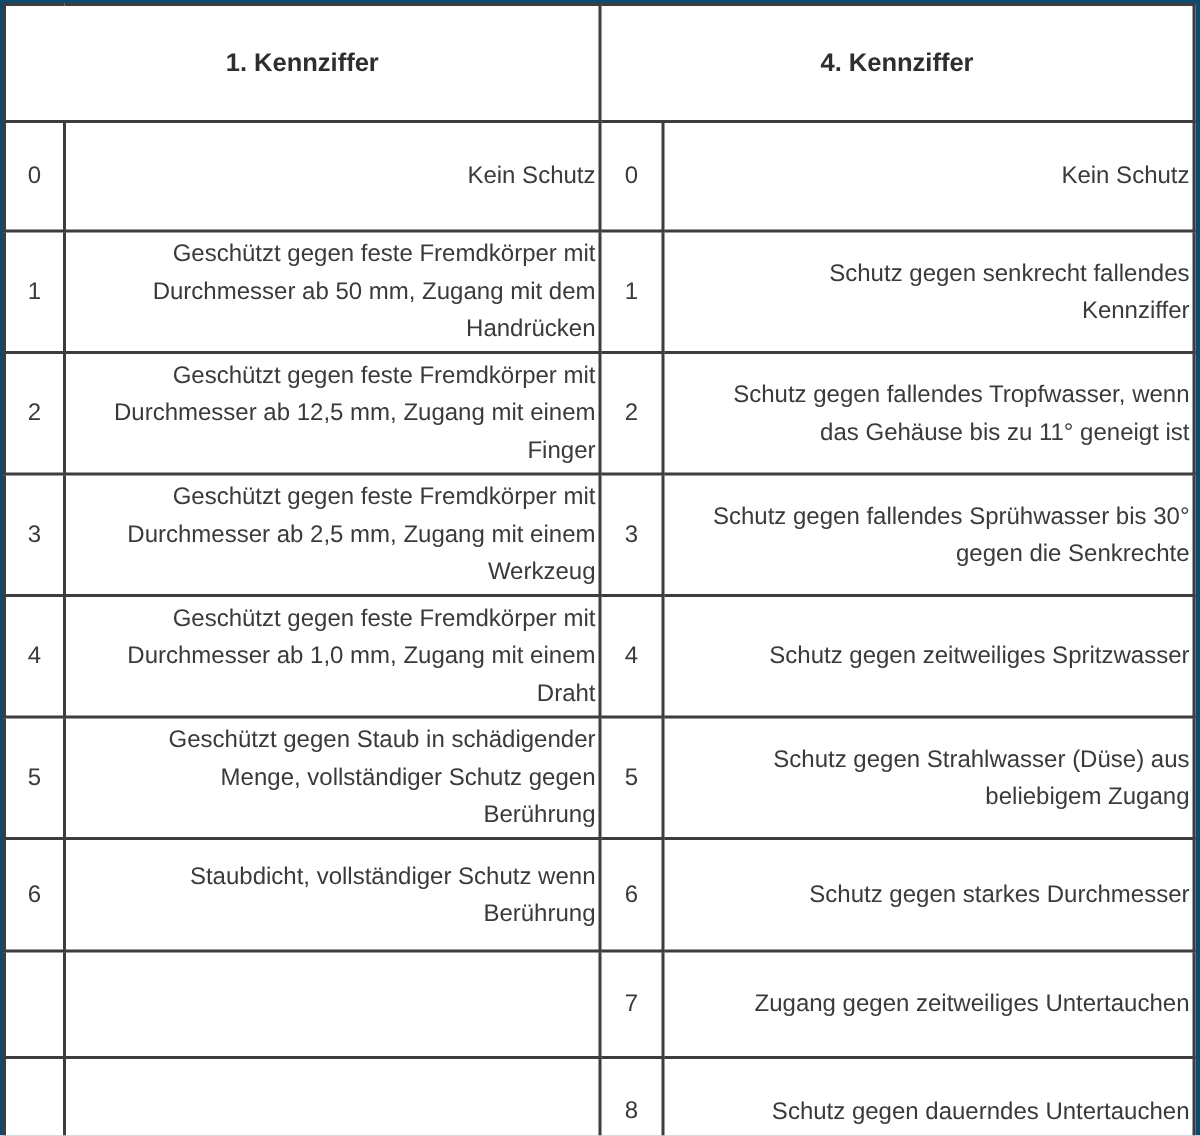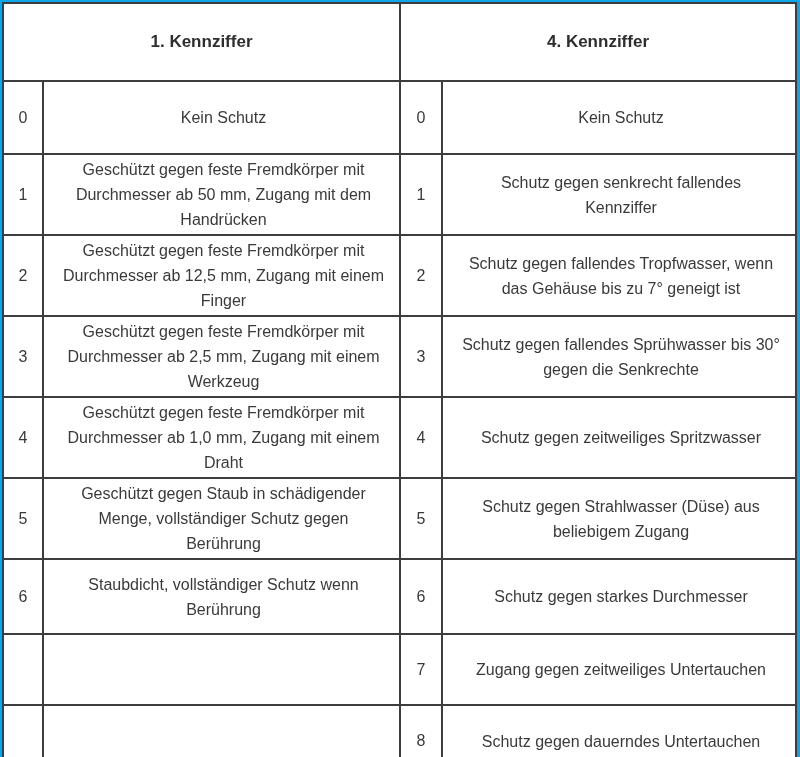--- a/index.html
+++ b/index.html
@@ -5,21 +5,21 @@
   html, body {
     margin: 0;
     padding: 0;
     background: #ffffff;
     font-family: "Liberation Sans", sans-serif;
   }
   .sheet {
     position: relative;
     width: 800px;
     height: 757px;
-    background: #0ea5e9;
+    background: #0c4a6e;
     overflow: hidden;
   }
   table.ip-table {
     position: absolute;
     left: 2px;
     top: 2px;
     width: 793px;
     border-collapse: collapse;
     table-layout: fixed;
     background: #ffffff;
@@ -35,21 +35,21 @@
     font-size: 17px;
     font-weight: bold;
     text-align: center;
     color: #2e2e2e;
   }
   .ip-table td.digit {
     text-align: center;
     padding: 0;
   }
   .ip-table td.desc {
-    text-align: center;
+    text-align: right;
     padding: 2px 2px 2px 6px;
     line-height: 25px;
     white-space: pre-line;
   }
   
   tr.r-header { height: 78px; }
   tr.r0 { height: 73px; }
   tr.r1 { height: 77px; }
   tr.r2 { height: 77px; }
   tr.r3 { height: 76px; }
@@ -92,21 +92,21 @@
         <td class="desc">Schutz gegen senkrecht fallendes
 Kennziffer</td>
       </tr>
       <tr class="r2">
         <td class="digit">2</td>
         <td class="desc">Geschützt gegen feste Fremdkörper mit
 Durchmesser ab 12,5 mm, Zugang mit einem
 Finger</td>
         <td class="digit">2</td>
         <td class="desc">Schutz gegen fallendes Tropfwasser, wenn
-das Gehäuse bis zu 7° geneigt ist</td>
+das Gehäuse bis zu 11° geneigt ist</td>
       </tr>
       <tr class="r3">
         <td class="digit">3</td>
         <td class="desc">Geschützt gegen feste Fremdkörper mit
 Durchmesser ab 2,5 mm, Zugang mit einem
 Werkzeug</td>
         <td class="digit">3</td>
         <td class="desc">Schutz gegen fallendes Sprühwasser bis 30°
 gegen die Senkrechte</td>
       </tr>

